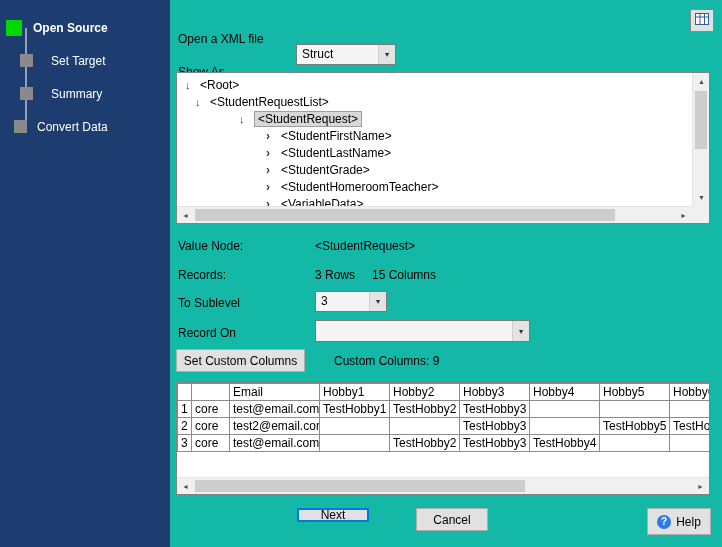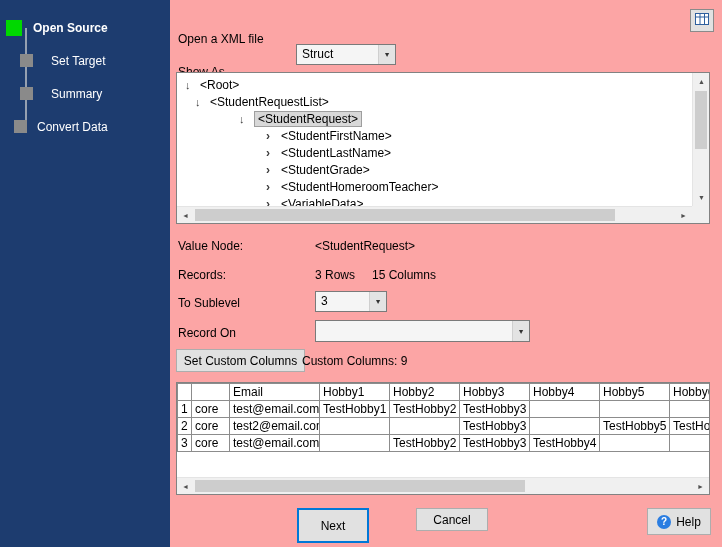--- a/index.html
+++ b/index.html
@@ -1,19 +1,19 @@
 <!DOCTYPE html>
 <html><head>
 <meta charset="utf-8">
 <style>
   * { margin:0; padding:0; box-sizing:border-box; }
   body { background:#fff; }
   .app {
     position:relative; width:722px; height:547px; overflow:hidden;
-    background:#fca5a5; font-family:"Liberation Sans", sans-serif;
+    background:#14b8a6; font-family:"Liberation Sans", sans-serif;
     font-size:12px; color:#000;
   }
   
   .sidebar { position:absolute; left:0; top:0; width:170px; height:547px; background:#1d3c6f; }
   .step-line { position:absolute; left:25px; top:28px; width:2px; height:100px; background:#95a0b1; }
   .sq { position:absolute; }
   .sq-green { left:6px; top:20px; width:16px; height:16px; background:#00d800; }
   .sq-gray { width:13px; height:13px; background:#8a8a8a; }
   .sq-1 { left:20px; top:54px; }
   .sq-2 { left:20px; top:87px; }
@@ -171,21 +171,21 @@
     <span class="combo-arrow"></span>
   </div>
 
   <div class="lbl" style="left:178px; top:326px;">Record On</div>
   <div class="combo" style="left:315px; top:320px; width:215px; height:22px;">
     <span></span>
     <span class="combo-arrow"></span>
   </div>
 
   <button class="btn" style="left:176px; top:349px; width:129px; height:23px;">Set Custom Columns</button>
-  <div class="lbl" style="left:302px; top:354px;">Custom Columns: 9</div>
+  <div class="lbl" style="left:334px; top:354px;">Custom Columns: 9</div>
 
   <div class="gridpanel">
     <table class="gridtable">
       <colgroup>
         <col style="width:14px">
           <col style="width:38px">
           <col style="width:90px">
         <col style="width:70px">
           <col style="width:70px">
           <col style="width:70px">
@@ -240,20 +240,20 @@
       </tr>
     </tbody>
       </table>
     <div class="hscroll hscroll-full">
       <div class="sarrow sa-left">◄</div>
       <div class="hthumb" style="left:18px; width:330px;"></div>
       <div class="sarrow sa-right">►</div>
     </div>
   </div>
 
-  <button class="btn btn-default" style="left:297px; top:508px; width:72px; height:35px;">Next</button>
+  <button class="btn btn-default" style="left:297px; top:508px; width:72px; height:14px;">Next</button>
   <button class="btn" style="left:416px; top:508px; width:72px; height:23px;">Cancel</button>
   <button class="btn" style="left:647px; top:508px; width:64px; height:27px;">
     <span class="help-icon"></span>
     <span>Help</span>
   </button>
 
 </div>
 
 </body></html>

